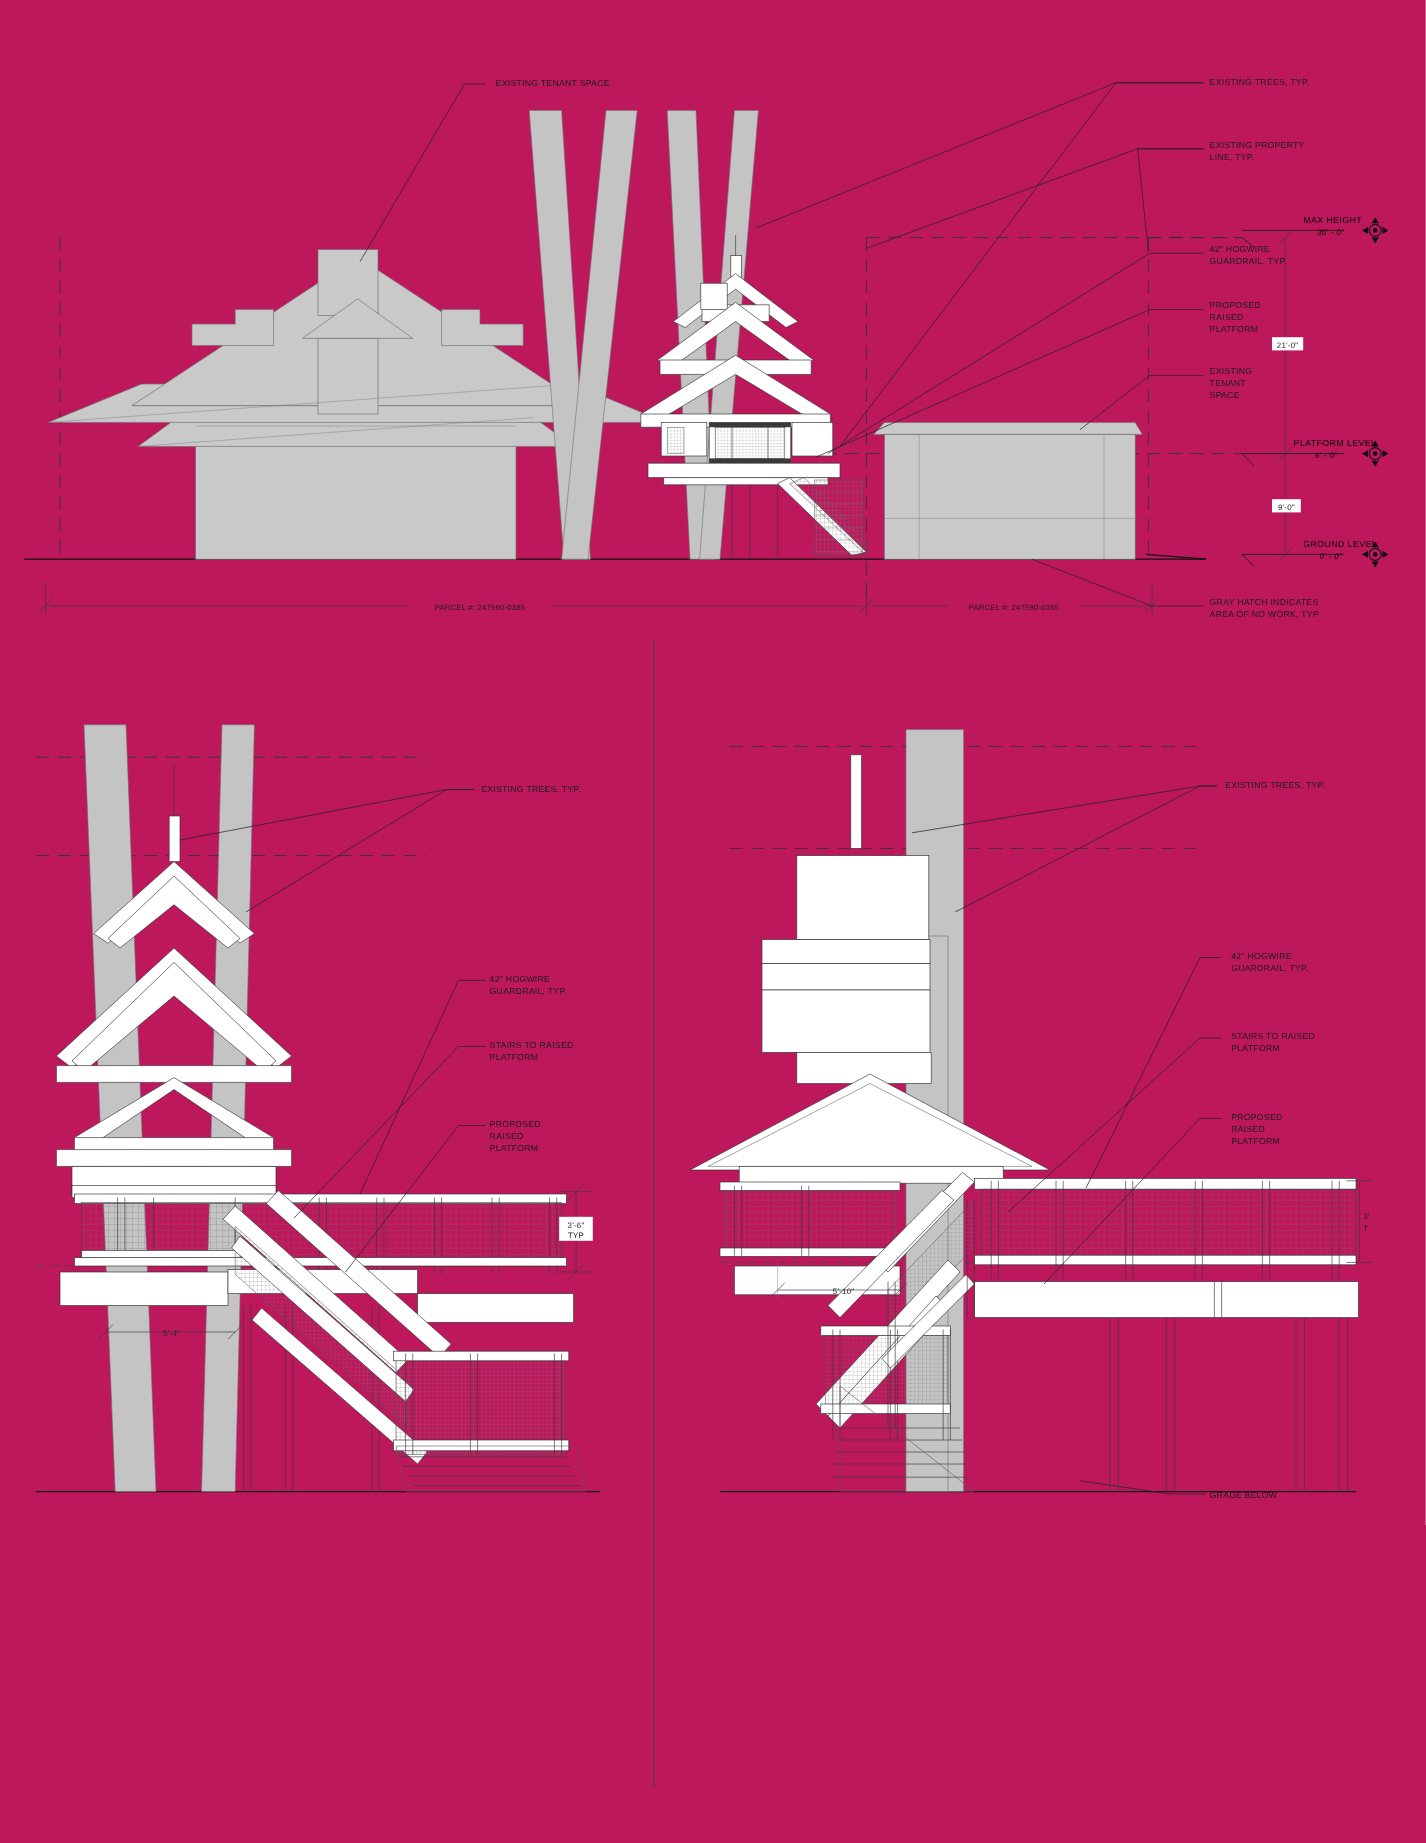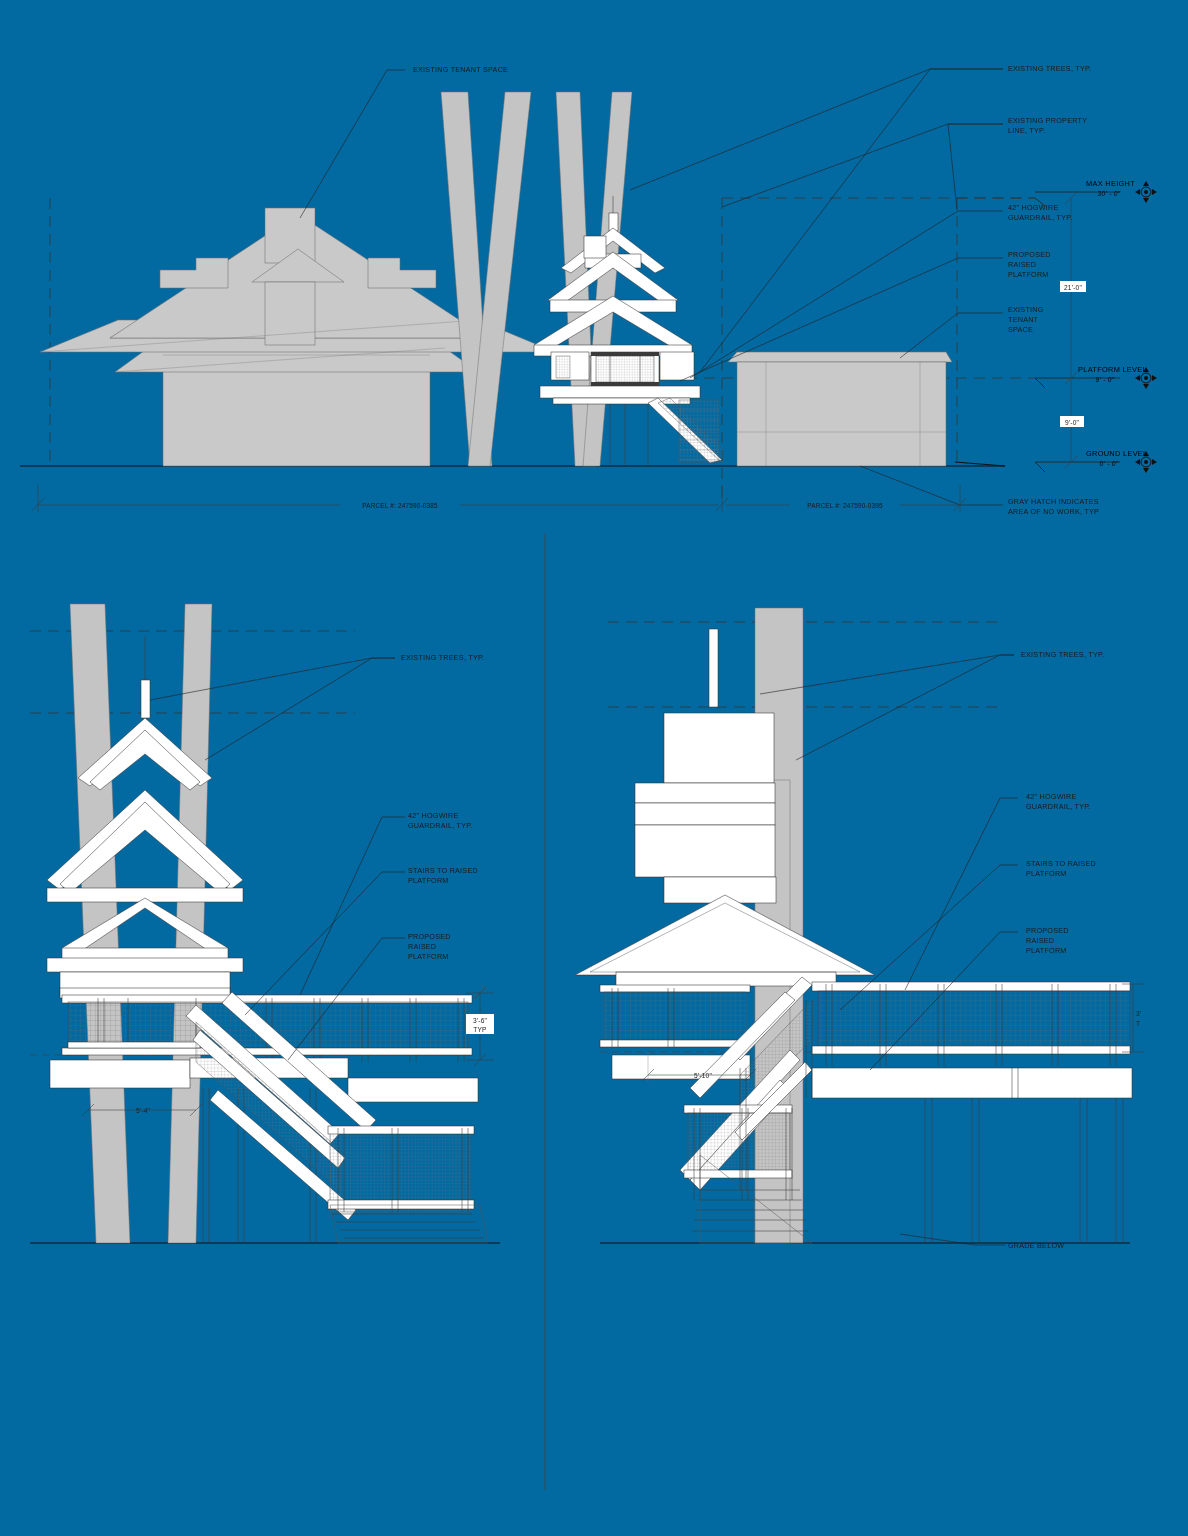--- a/index.html
+++ b/index.html
@@ -4,21 +4,21 @@
 <title>Architectural Elevation Sheet</title>
 <style>
   html,body{margin:0;padding:0;background:#ffffff;}
   body{
     width:1188px;height:1536px;
     font-family:"Liberation Sans", sans-serif;
     color:#111;
     position:relative;
     overflow:hidden;
   }
-  #sheet{position:absolute;left:0;top:0;width:1188px;height:1536px;background:#0369a1;}
+  #sheet{position:absolute;left:0;top:0;width:1188px;height:1536px;background:#be185d;}
   svg{display:block;}
   .lbl{
     font-family:"Liberation Sans", sans-serif;
     font-size:7.2px;
     letter-spacing:0.25px;
     fill:#1a1a1a;
   }
   .lbl-sm{
     font-family:"Liberation Sans", sans-serif;
     font-size:6.4px;

